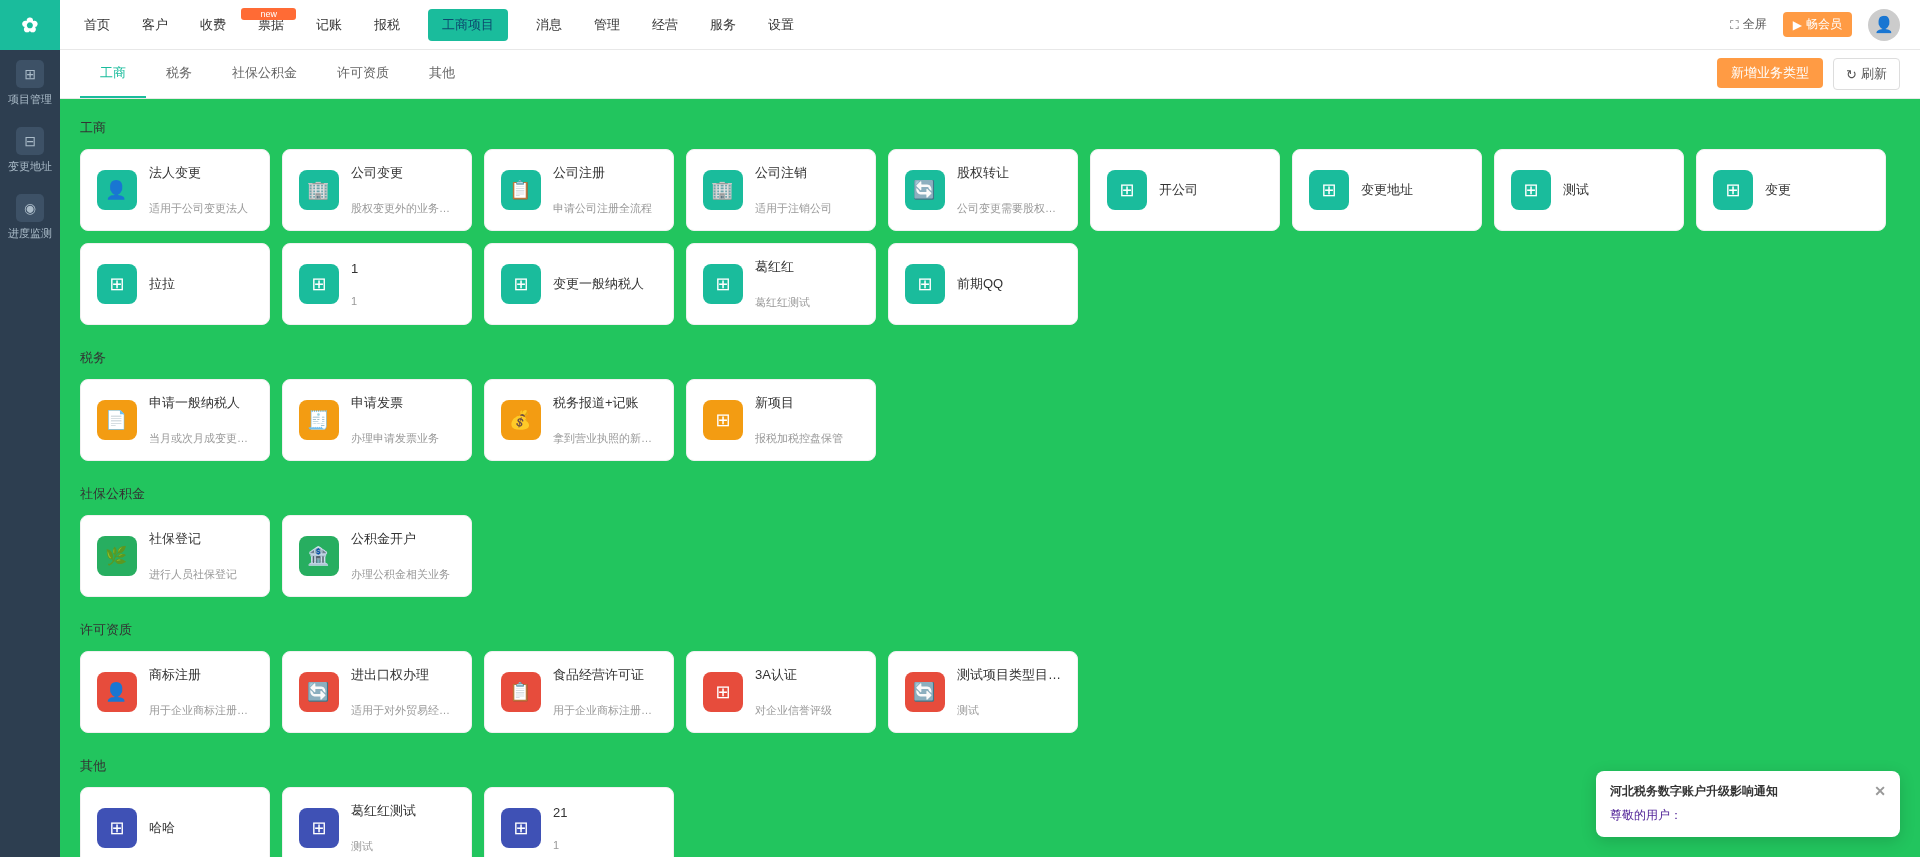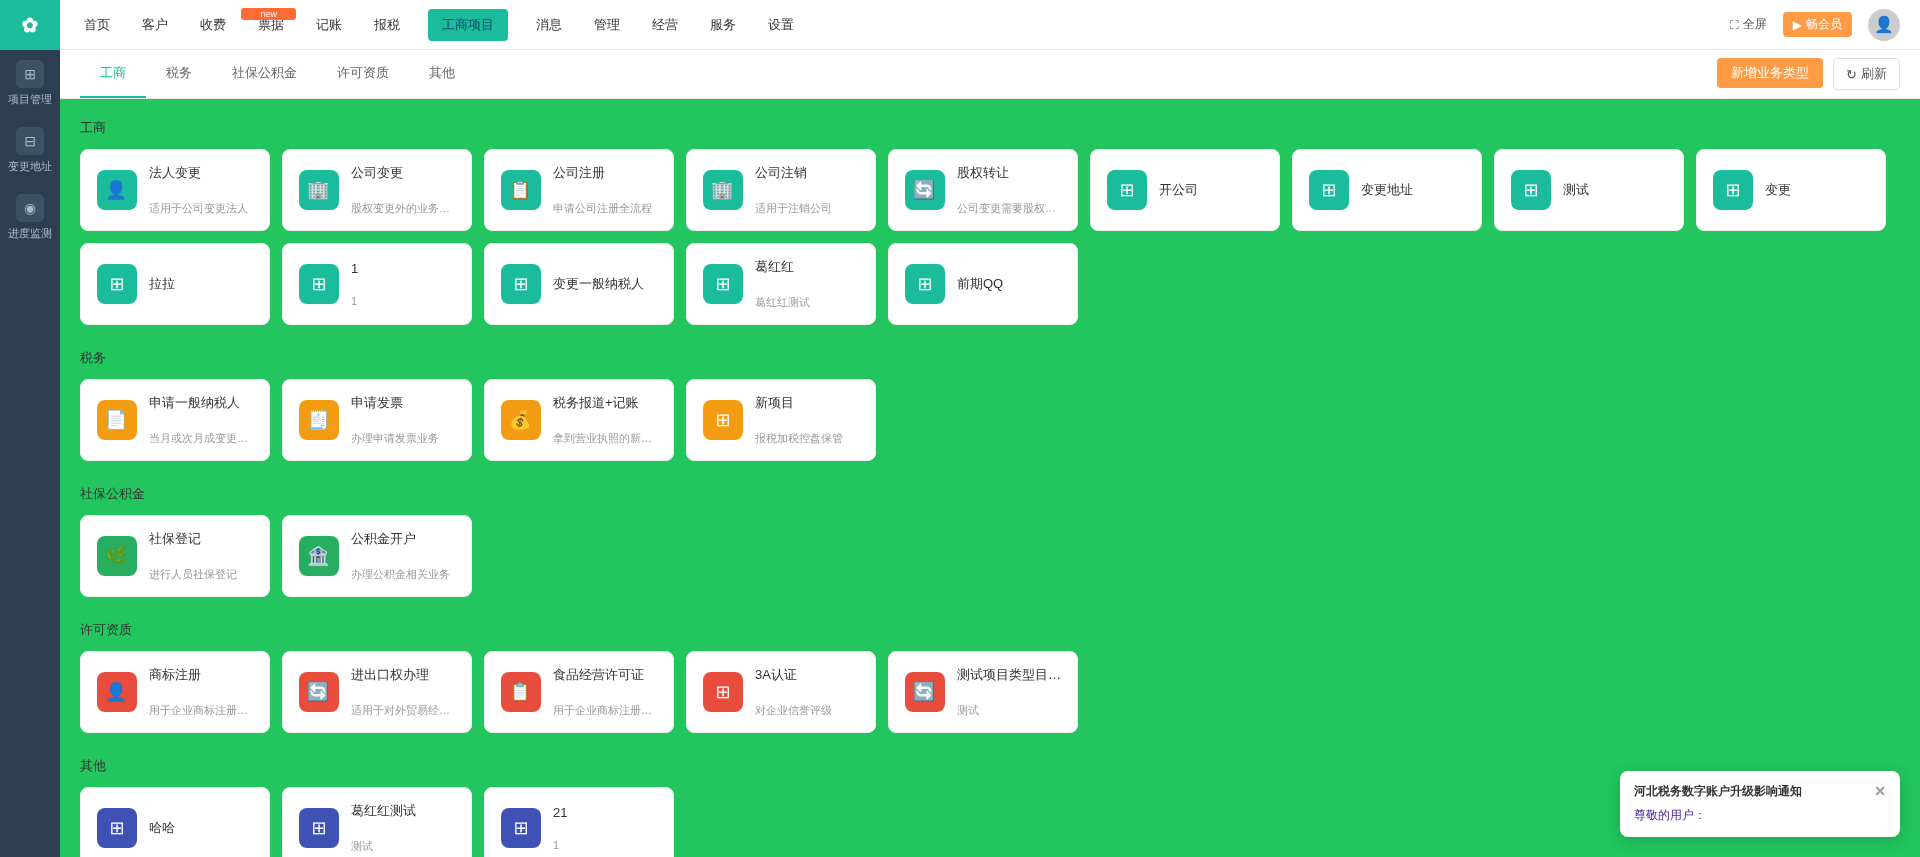--- a/index.html
+++ b/index.html
@@ -240,21 +240,21 @@
       white-space: nowrap;
       overflow: hidden;
       text-overflow: ellipsis;
     }
 
     
     .notification-popup {
       position: fixed;
       bottom: 20px;
       right: 20px;
-      width: 280px;
+      width: 304px;
       background: white;
       border-radius: 8px;
       box-shadow: 0 4px 16px rgba(0,0,0,0.15);
       padding: 12px 14px;
       font-size: 12px;
       color: #333;
       z-index: 100;
     }
     .notification-title {
       font-weight: bold;

